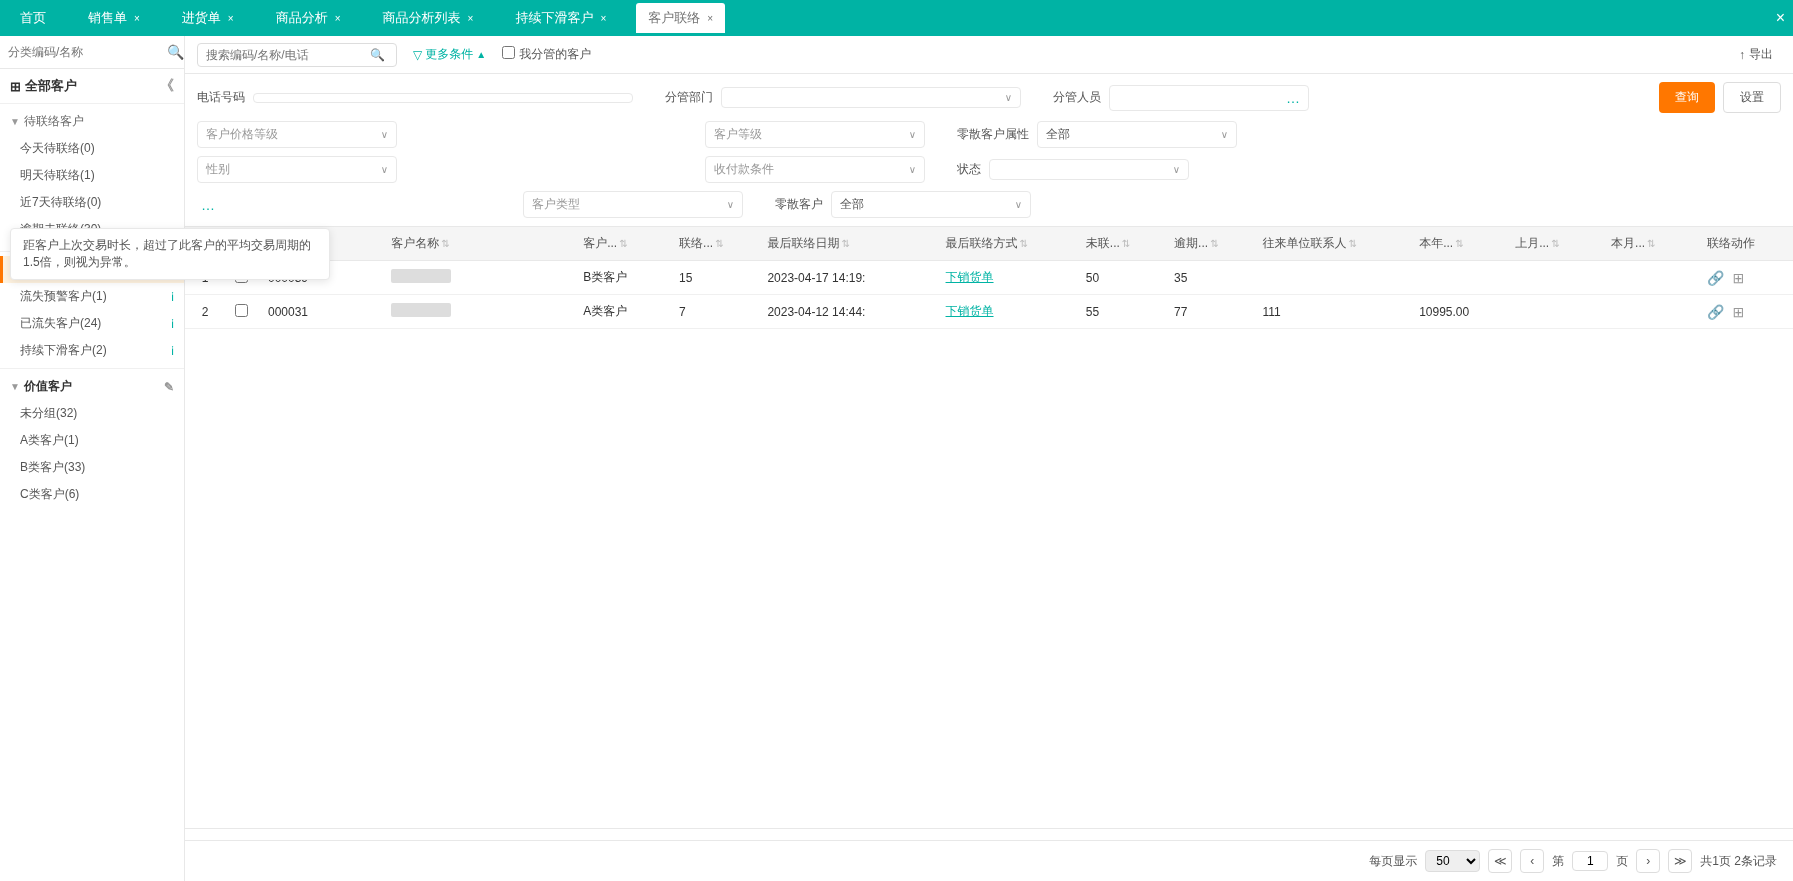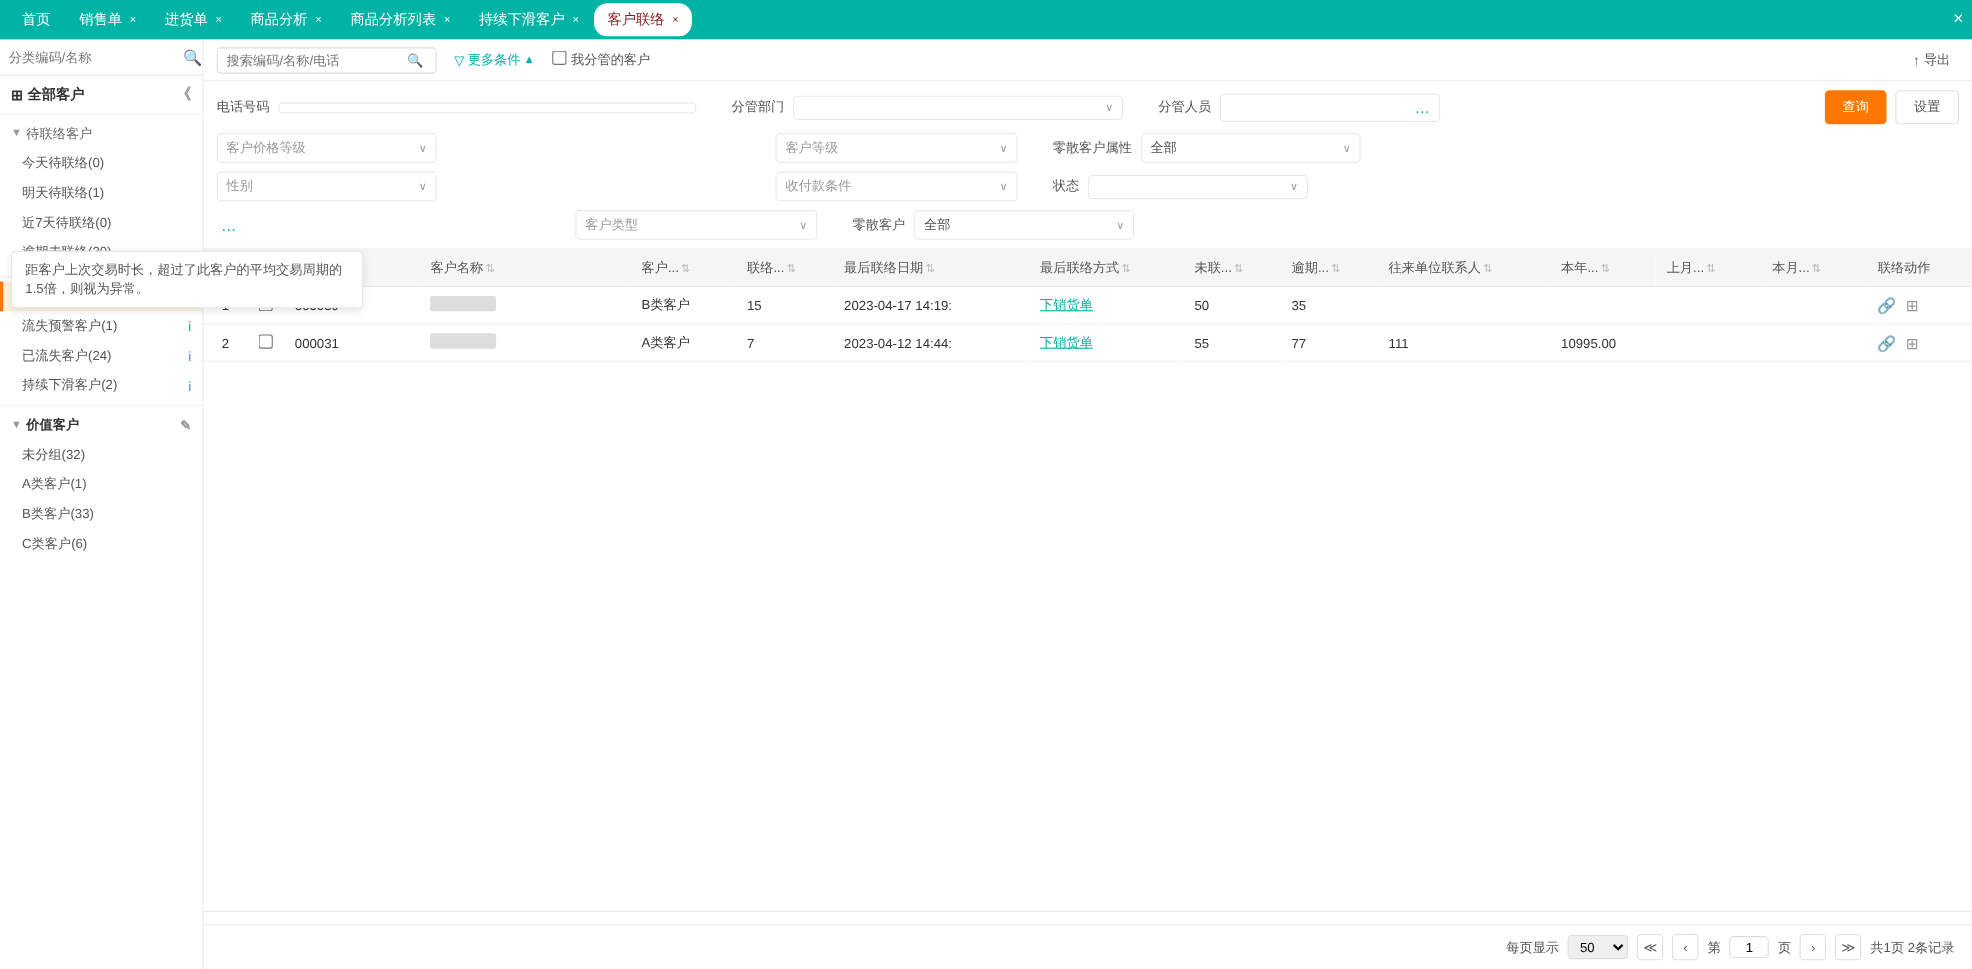--- a/index.html
+++ b/index.html
@@ -1,25 +1,25 @@
 <!DOCTYPE html>
 <html><head>
   <meta charset="utf-8">
   <style>
     * { box-sizing: border-box; margin: 0; padding: 0; }
     body { font-family: "Microsoft YaHei", Arial, sans-serif; font-size: 12px; background: #f0f2f5; color: #333; overflow: hidden; }
 
     
     .top-nav {
-      display: flex; align-items: center; background: #00b3a4; height: 36px; padding: 0 8px; gap: 2px;
+      display: flex; align-items: center; background: #00b3a4; height: 36px; padding: 0 8px; gap: 18px;
     }
     .top-nav .nav-item {
       color: #fff; padding: 6px 12px; cursor: pointer; border-radius: 3px 3px 0 0; font-size: 13px; white-space: nowrap; display: flex; align-items: center; gap: 4px;
     }
-    .top-nav .nav-item.active { background: #fff; color: #7f1d1d; border-radius: 12px; }
+    .top-nav .nav-item.active { background: #fff; color: #737373; }
     .top-nav .nav-item .close-x { font-size: 10px; color: inherit; margin-left: 3px; }
     .top-nav .spacer { flex: 1; }
     .top-nav .nav-close { color: #fff; cursor: pointer; font-size: 16px; }
 
     
     .main-layout { display: flex; height: calc(100vh - 36px); }
 
     
     .sidebar {
       width: 185px; min-width: 185px; background: #fff; border-right: 1px solid #e8e8e8; display: flex; flex-direction: column; overflow: hidden;

